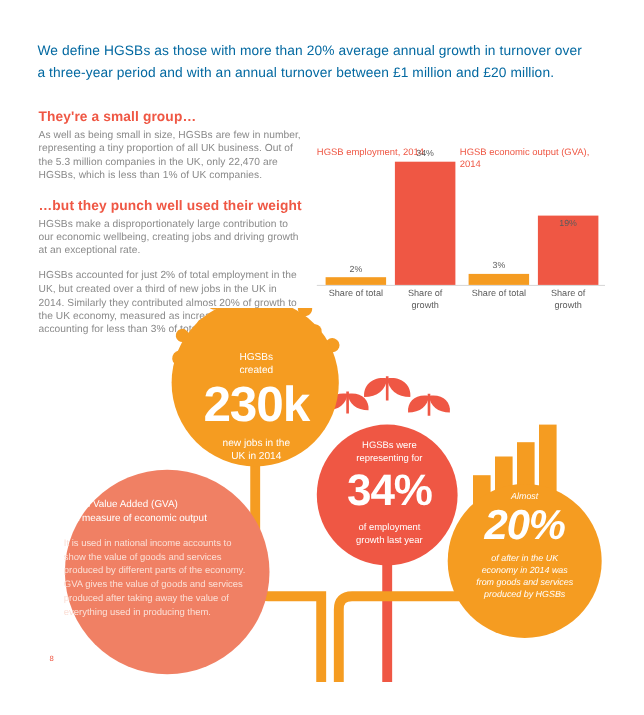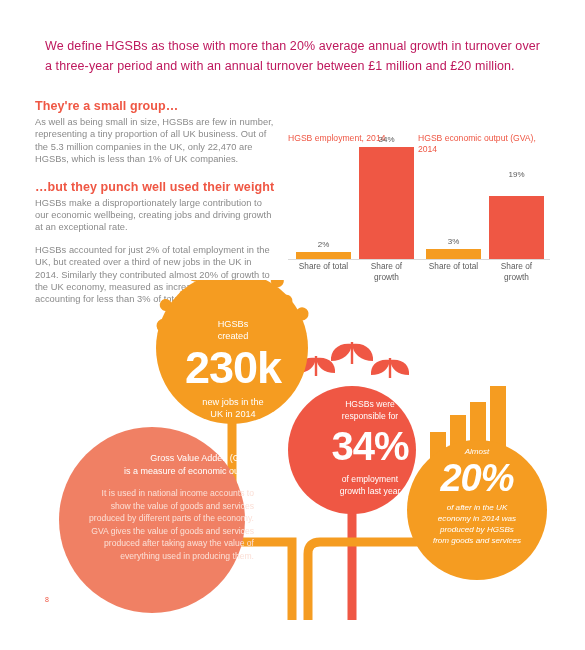--- a/index.html
+++ b/index.html
@@ -7,22 +7,22 @@
     width:585px;height:650px;
     background:#ffffff;
     font-family:"Liberation Sans", sans-serif;
     overflow:hidden;
     position:relative;
   }
   .page{position:absolute;inset:0;}
 
   
   .intro{
-    position:absolute;left:45px;top:36px;width:500px;
-    color:#be185d;font-size:12.5px;line-height:20px;
+    position:absolute;left:34px;top:36px;width:500px;
+    color:#0369a1;font-size:12.5px;line-height:20px;
     letter-spacing:.1px;
   }
 
   
   .col-left{position:absolute;left:35px;top:99px;width:240px;}
   .head{
     color:#ef5744;font-size:12.5px;font-weight:bold;margin:0 0 3px 0;
     letter-spacing:.1px;
   }
   .head.second{margin-top:14px;}
@@ -59,31 +59,31 @@
 
   .circ-text{position:absolute;text-align:center;color:#ffffff;}
   .ct-small{font-size:9.2px;line-height:12px;}
   .ct-big{font-weight:bold;letter-spacing:-1px;}
 
   
   .c230{left:155px;top:318px;width:156px;}
   .c230 .ct-big{font-size:45px;line-height:48px;margin:2px 0 4px;}
 
   
-  .c34{left:305px;top:394px;width:130px;}
+  .c34{left:289px;top:394px;width:130px;}
   .c34 .ct-big{font-size:40px;line-height:44px;margin:2px 0 6px;}
   .c34 .ct-small{font-size:8.6px;line-height:11.5px;}
 
   
   .c20{left:407px;top:451px;width:140px;}
   .c20 .ct-big{font-size:38px;line-height:42px;margin:0 0 3px;}
   .c20 .ct-small{font-size:8.1px;line-height:11px;}
 
   
-  .cgva{left:84px;top:447px;width:170px;text-align:right;}
+  .cgva{left:58px;top:447px;width:170px;text-align:left;}
   .cgva .gva-head{color:#ffffff;font-size:9px;line-height:12.5px;margin-bottom:10px;}
   .cgva .gva-body{color:#fbdfd6;font-size:8.6px;line-height:12.5px;}
 
   .pagenum{
     position:absolute;left:45px;top:596px;color:#ef5744;font-size:7px;
   }
 </style>
 </head>
 <body>
 
@@ -118,21 +118,21 @@
           <div class="bar" style="height:112px;background:#ef5744;"></div>
         </div>
       </div>
 
       <div class="bar-group" style="left:138px;width:118px;height:118px;gap:8px;">
         <div class="bar-col" style="width:55px;height:100%;">
           <div class="bar-val" style="bottom:13px;">3%</div>
           <div class="bar" style="height:10px;background:#f59c21;"></div>
         </div>
         <div class="bar-col" style="width:55px;height:100%;">
-          <div class="bar-val" style="bottom:80px;">19%</div>
+          <div class="bar-val" style="bottom:52px;">19%</div>
           <div class="bar" style="height:63px;background:#ef5744;"></div>
         </div>
       </div>
     </div>
 
     <div class="bar-labels">
       <div class="bar-label" style="position:absolute;left:8px;width:55px;">Share of total</div>
       <div class="bar-label" style="position:absolute;left:71px;width:55px;">Share of growth</div>
       <div class="bar-label" style="position:absolute;left:138px;width:55px;">Share of total</div>
       <div class="bar-label" style="position:absolute;left:201px;width:55px;">Share of growth</div>
@@ -235,33 +235,33 @@
     <div class="circ-text c230" style="top:38px;">
       <div class="ct-small">HGSBs</div>
       <div class="ct-small">created</div>
       <div class="ct-big">230k</div>
       <div class="ct-small">new jobs in the</div>
       <div class="ct-small">UK in 2014</div>
     </div>
 
     <div class="circ-text c34" style="top:119px;">
       <div class="ct-small">HGSBs were</div>
-      <div class="ct-small">responsible for</div>
+      <div class="ct-small">representing for</div>
       <div class="ct-big">34%</div>
       <div class="ct-small">of employment</div>
       <div class="ct-small">growth last year</div>
     </div>
 
     <div class="circ-text c20" style="top:166px;font-style:italic;">
       <div class="ct-small">Almost</div>
       <div class="ct-big">20%</div>
       <div class="ct-small">of after in the UK</div>
       <div class="ct-small">economy in 2014 was</div>
+      <div class="ct-small">from goods and services</div>
       <div class="ct-small">produced by HGSBs</div>
-      <div class="ct-small">from goods and services</div>
     </div>
 
     <div class="circ-text cgva" style="top:172px;">
       <div class="gva-head">
         <div>Gross Value Added (GVA)</div>
         <div>is a measure of economic output</div>
       </div>
       <div class="gva-body">It is used in national income accounts to show the value of goods and services produced by different parts of the economy. GVA gives the value of goods and services produced after taking away the value of everything used in producing them.</div>
     </div>
   </div>

